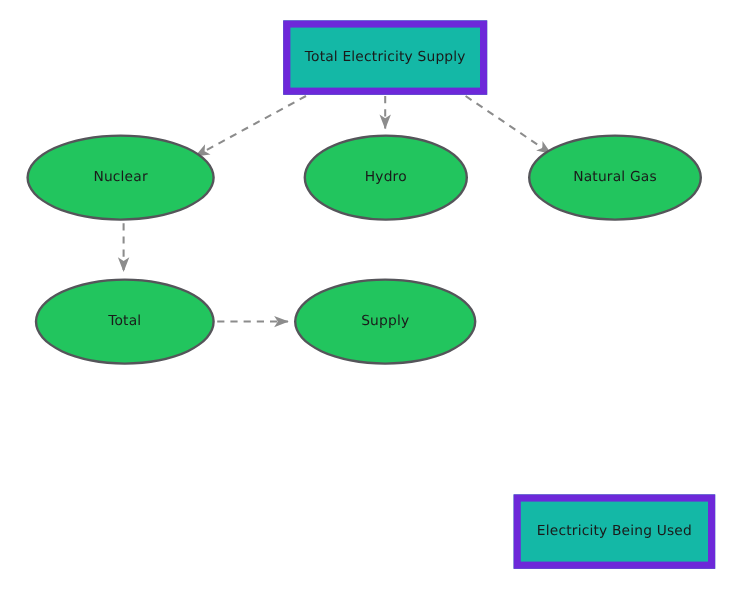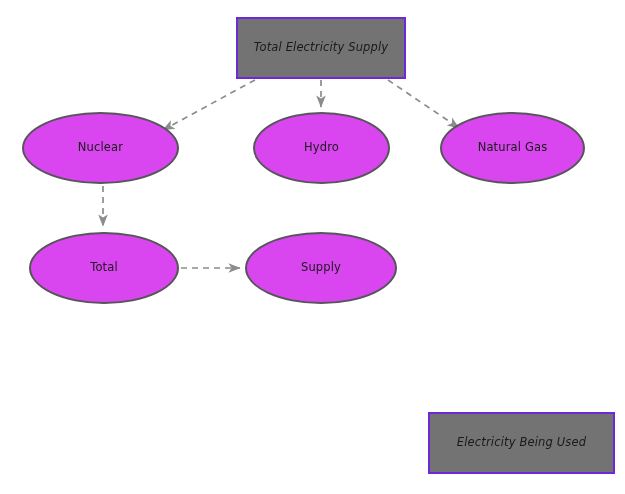--- a/index.html
+++ b/index.html
@@ -39,27 +39,26 @@
   }
   .node-label {
     font-size: 11.5px;
     line-height: 1.2;
     color: #1a1a1a;
     letter-spacing: 0.15px;
     white-space: nowrap;
     user-select: none;
   }
   .node-box {
-    background: #737373;
-    border: 2px solid #6d28d9;
+    background: #14b8a6;
+    border: 6px solid #6d28d9;
     border-radius: 0px;
-    font-style: italic;
   }
   .node-ellipse {
-    background: #d946ef;
+    background: #22c55e;
     border: 2px solid #55555a;
     border-radius: 50%;
   }
 </style>
 </head>
 <body>
 
 <div id="diagram-canvas">
 
   <svg id="edge-layer" viewBox="0 0 625 494">
@@ -97,17 +96,17 @@
   </div>
 
   <div class="node node-ellipse" style="left:29px; top:232px; width:150px; height:72px;">
     <span class="node-label">Total</span>
   </div>
 
   <div class="node node-ellipse" style="left:245px; top:232px; width:152px; height:72px;">
     <span class="node-label">Supply</span>
   </div>
 
-  <div class="node node-box" style="left:428px; top:412px; width:187px; height:62px;">
+  <div class="node node-box" style="left:428px; top:412px; width:168px; height:62px;">
     <span class="node-label">Electricity Being Used</span>
   </div>
 
 </div>
 
 </body></html>

